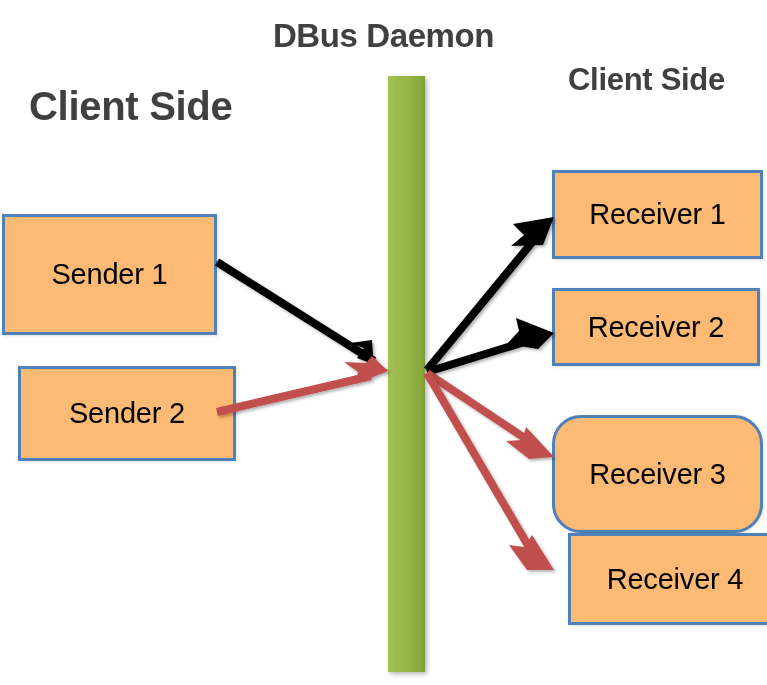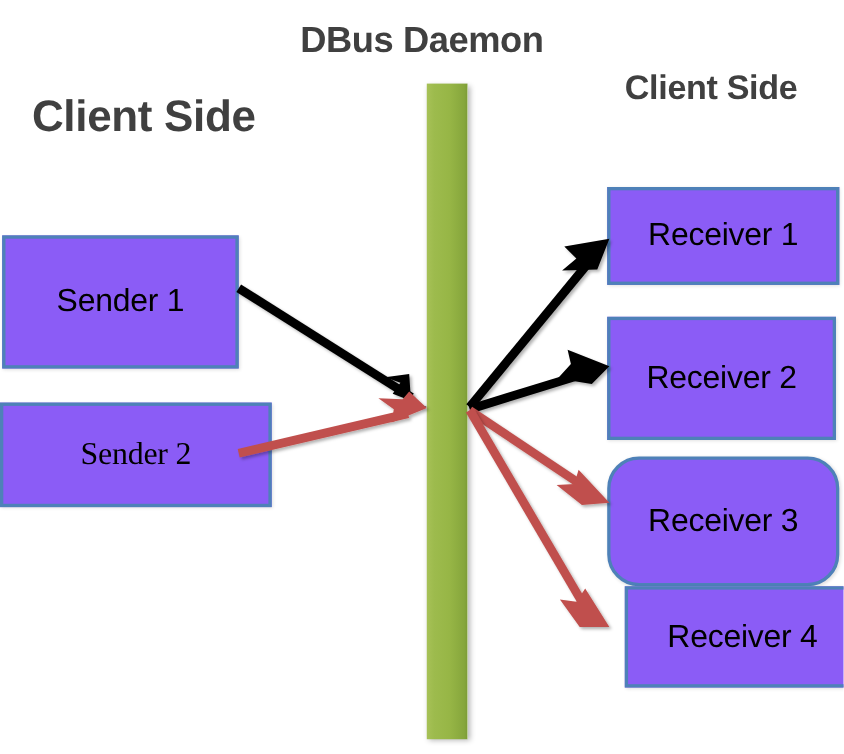--- a/index.html
+++ b/index.html
@@ -59,39 +59,39 @@
                 #97b646 55%,
                 #86a63c 92%,
                 #7c9c36 100%);
     box-shadow: 2px 2px 5px rgba(0,0,0,0.30);
   }
 
   
   .node-box {
     position: absolute;
     box-sizing: border-box;
-    background: #8b5cf6;
+    background: #fdba74;
     border: 3px solid #4e81b8;
     box-shadow: 1px 1px 3px rgba(0,0,0,0.12);
     display: flex;
     align-items: center;
     justify-content: center;
   }
   .node-label {
     font-size: 29px;
     color: #000000;
     white-space: nowrap;
     letter-spacing: -0.2px;
   }
 
   #box-sender-1  { left: 2px;   top: 214px; width: 215px; height: 121px;  }
-  #box-sender-2  { left: 0;   top: 366px; width: 247px; height: 95px; font-family: Liberation Serif, serif;  }
+  #box-sender-2  { left: 18px;   top: 366px; width: 218px; height: 95px;  }
 
   #box-receiver-1 { left: 552px; top: 170px; width: 211px; height: 89px; }
-  #box-receiver-2 { left: 552px; top: 288px; width: 208px; height: 112px; }
+  #box-receiver-2 { left: 552px; top: 288px; width: 208px; height: 78px; }
   #box-receiver-3 { left: 552px; top: 415px; width: 211px; height: 118px; border-radius: 29px; }
   #box-receiver-4 { left: 552px; top: 533px; width: 214px; height: 92px; margin-left: 16px; }
 
   
   #arrow-layer {
     position: absolute;
     left: 0;
     top: 0;
     width: 767px;
     height: 685px;

